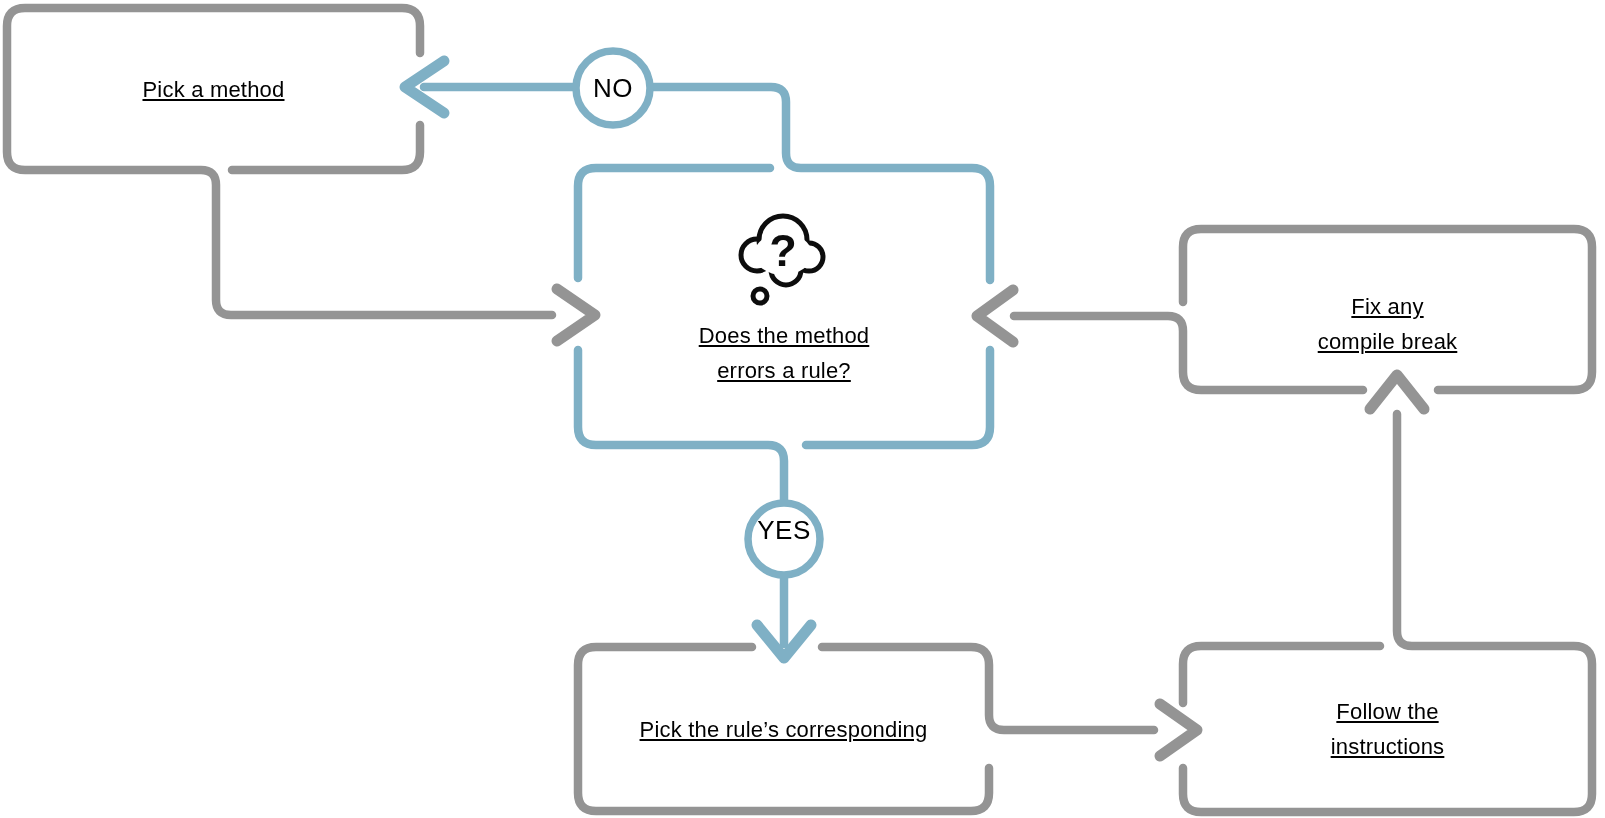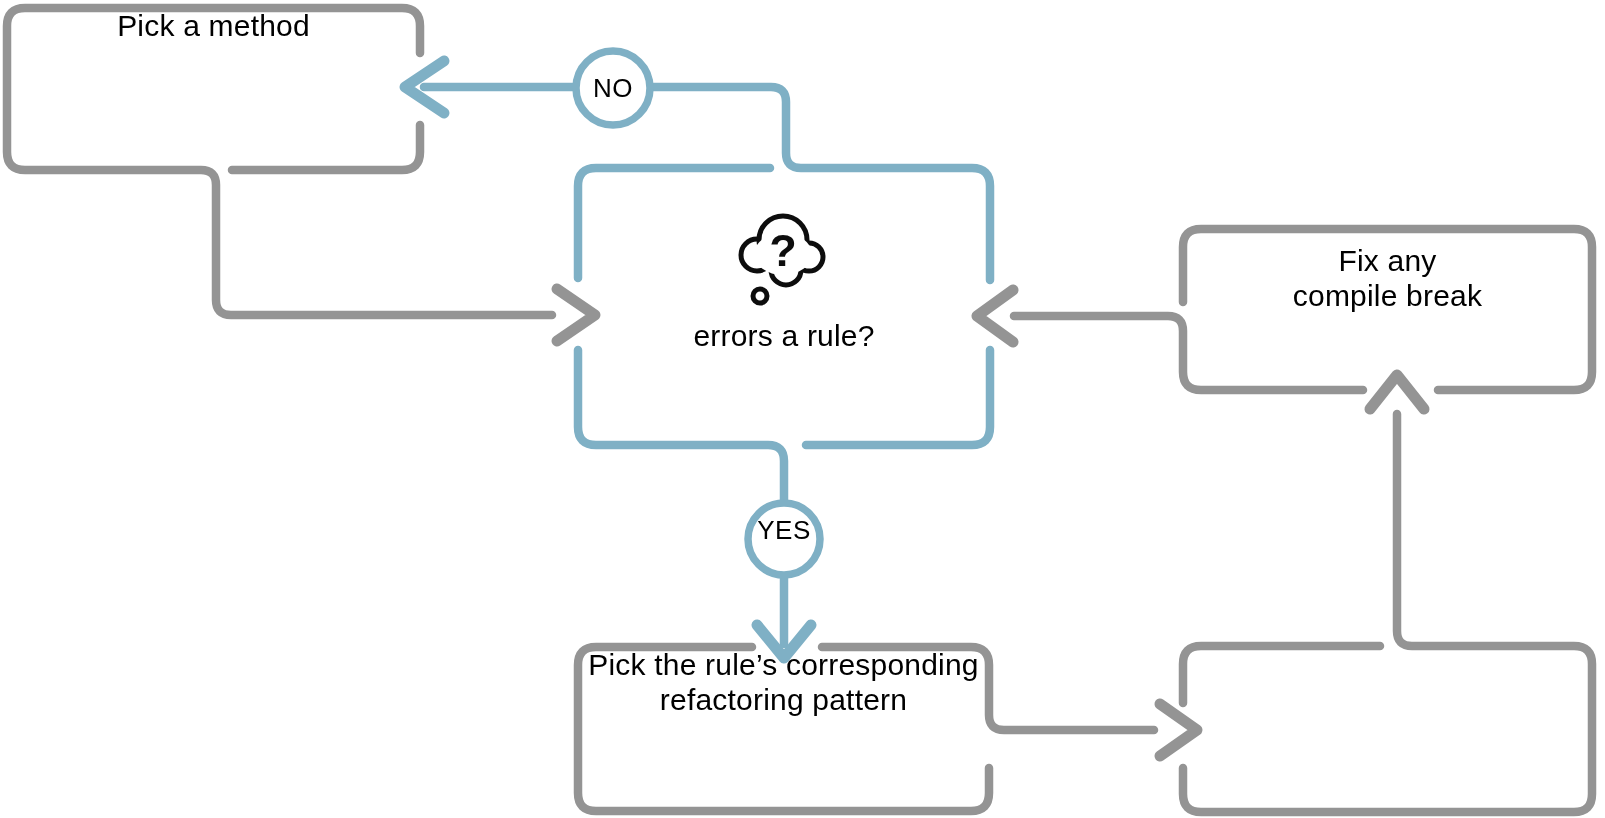--- a/index.html
+++ b/index.html
@@ -17,25 +17,27 @@
   }
   .stage svg {
     position: absolute;
     inset: 0;
   }
   .node-label {
     position: absolute;
     display: flex;
     flex-direction: column;
     align-items: center;
+    justify-content: center;
     text-align: center;
     color: #000000;
-    font-size: 30px;
+    font-size: 22px;
     line-height: 35px;
     letter-spacing: 0.2px;
+    text-decoration: underline;
   }
   .node-label span { display: block; white-space: nowrap; }
   .decision-label {
     position: absolute;
     display: flex;
     align-items: center;
     justify-content: center;
     color: #000000;
     font-size: 26px;
     letter-spacing: 0.5px;
@@ -98,33 +100,37 @@
 
   <div class="node-label" style="left:7px; top:8px; width:413px; height:162px;">
     <span>Pick a method</span>
   </div>
 
   <div class="thought-mark" style="left:743px; top:217px; width:80px; height:68px;">
     <span>?</span>
   </div>
 
   <div class="node-label" style="left:578px; top:318px; width:412px; height:70px;">
+    <span>Does the method</span>
     <span>errors a rule?</span>
   </div>
 
   <div class="node-label" style="left:1183px; top:243px; width:409px; height:161px;">
     <span>Fix any</span>
     <span>compile break</span>
   </div>
 
   <div class="node-label" style="left:578px; top:647px; width:411px; height:164px;">
     <span>Pick the rule’s corresponding</span>
-    <span>refactoring pattern</span>
   </div>
 
+  <div class="node-label" style="left:1183px; top:646px; width:409px; height:166px;">
+    <span>Follow the</span>
+    <span>instructions</span>
+  </div>
 
   <div class="decision-label" style="left:576px; top:51px; width:74px; height:74px;">
     <span>NO</span>
   </div>
   <div class="decision-label" style="left:748px; top:494px; width:72px; height:72px;justify-content:center;">
     <span>YES</span>
   </div>
 
 </div>
 

